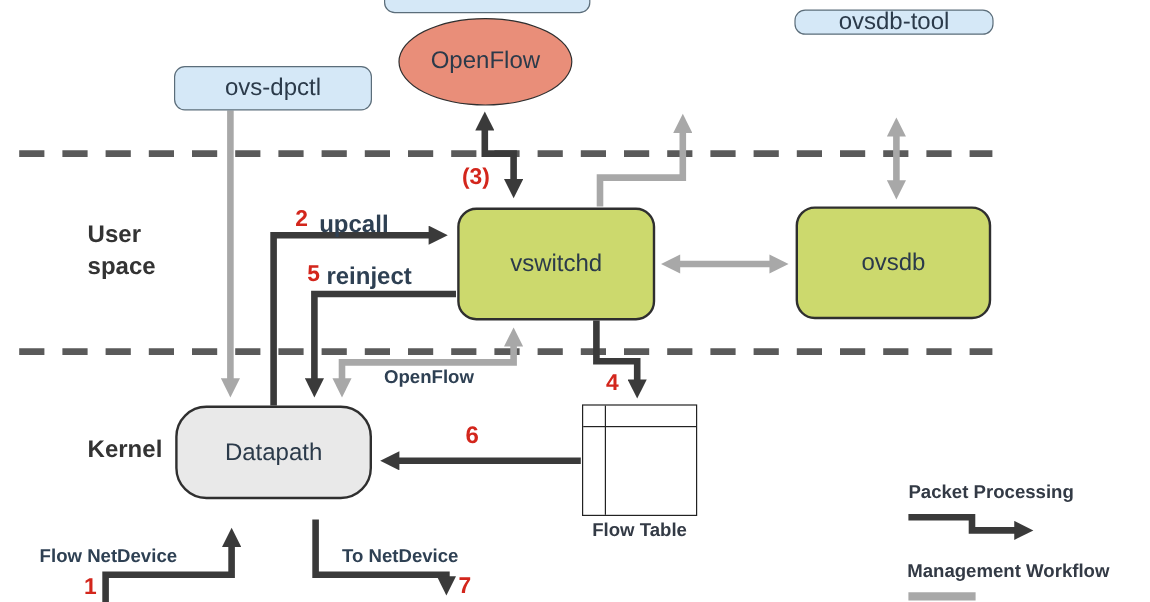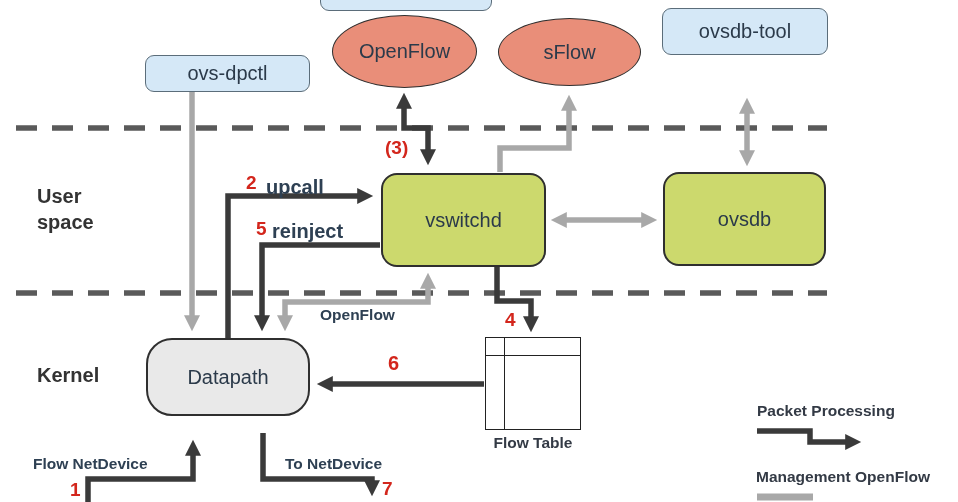--- a/index.html
+++ b/index.html
@@ -16,21 +16,21 @@
   .tool   { background:#d5e8f7; border:1.5px solid #5b6d7a; border-radius:9px; }
   .daemon { background:#ccd96d; border:2px solid #2f2f2f; border-radius:16px; }
   .proto  { background:#e98e79; border:1.5px solid #2f2f2f; border-radius:50%; }
   .kbox   { background:#e9e9e9; border:2px solid #2f2f2f; border-radius:16px; }
   .ftable { background:#ffffff; border:1.5px solid #222222; }
   .ft-hline { position:absolute; left:0; right:0; top:17px; height:0; border-top:1.5px solid #222; }
   .ft-vline { position:absolute; top:0; bottom:0; left:18px; width:0; border-left:1.5px solid #222; }
   .lbl { position:absolute; font-weight:bold; color:#2e4053; font-size:20px; white-space:nowrap; }
   .lbl-md { font-size:15.5px; }
   .num { position:absolute; font-weight:bold; color:#d3261c; font-size:19px; white-space:nowrap; }
-  .region { position:absolute; font-weight:bold; color:#333333; font-size:20px; line-height:1.3; }
+  .region { position:absolute; font-weight:bold; color:#333333; font-size:20px; line-height:1.3;margin-left:36px; }
   .ft-caption { position:absolute; font-weight:bold; color:#333a45; font-size:15.5px; text-align:center; }
 </style>
 </head>
 <body>
 
 <div id="canvas">
 
   <svg class="wires" viewBox="0 0 958 502" xmlns="http://www.w3.org/2000/svg">
     <defs>
       <marker id="ab" viewBox="0 0 10 10" refX="0.5" refY="5" markerWidth="3.8" markerHeight="2.9" orient="auto-start-reverse">
@@ -65,25 +65,22 @@
   <div class="node tool" style="left:320px; top:-28px; width:172px; height:39px;"></div>
 
   <div class="node tool" style="left:145px; top:55px; width:165px; height:37px;">
     <span>ovs-dpctl</span>
   </div>
 
   <div class="node proto" style="left:332px; top:15px; width:145px; height:73px;">
     <span>OpenFlow</span>
   </div>
 
-  <div class="node proto" style="left:498px; top:18px; width:143px; height:68px;">
-    <span>sFlow</span>
-  </div>
 
-  <div class="node tool" style="left:662px; top:8px; width:166px; height:47px;">
+  <div class="node tool" style="left:662px; top:8px; width:166px; height:21px;">
     <span>ovsdb-tool</span>
   </div>
 
 
   <div class="node daemon" style="left:381px; top:173px; width:165px; height:94px;">
     <span>vswitchd</span>
   </div>
 
   <div class="node daemon" style="left:663px; top:172px; width:163px; height:94px;">
     <span>ovsdb</span>
@@ -110,15 +107,15 @@
   <div class="num" style="left:388px; top:352px; font-size:20px;">6</div>
   <div class="num" style="left:382px; top:478px;">7</div>
 
   <div class="lbl" style="left:266px; top:176px;">upcall</div>
   <div class="lbl" style="left:272px; top:220px;">reinject</div>
   <div class="lbl lbl-md" style="left:320px; top:306px;">OpenFlow</div>
   <div class="lbl lbl-md" style="left:33px; top:455px;">Flow NetDevice</div>
   <div class="lbl lbl-md" style="left:285px; top:455px;">To NetDevice</div>
 
   <div class="lbl lbl-md" style="left:757px; top:402px; color:#333a45;">Packet Processing</div>
-  <div class="lbl lbl-md" style="left:756px; top:468px; color:#333a45;">Management OpenFlow</div>
+  <div class="lbl lbl-md" style="left:756px; top:468px; color:#333a45;">Management Workflow</div>
 
 </div>
 
 </body></html>

